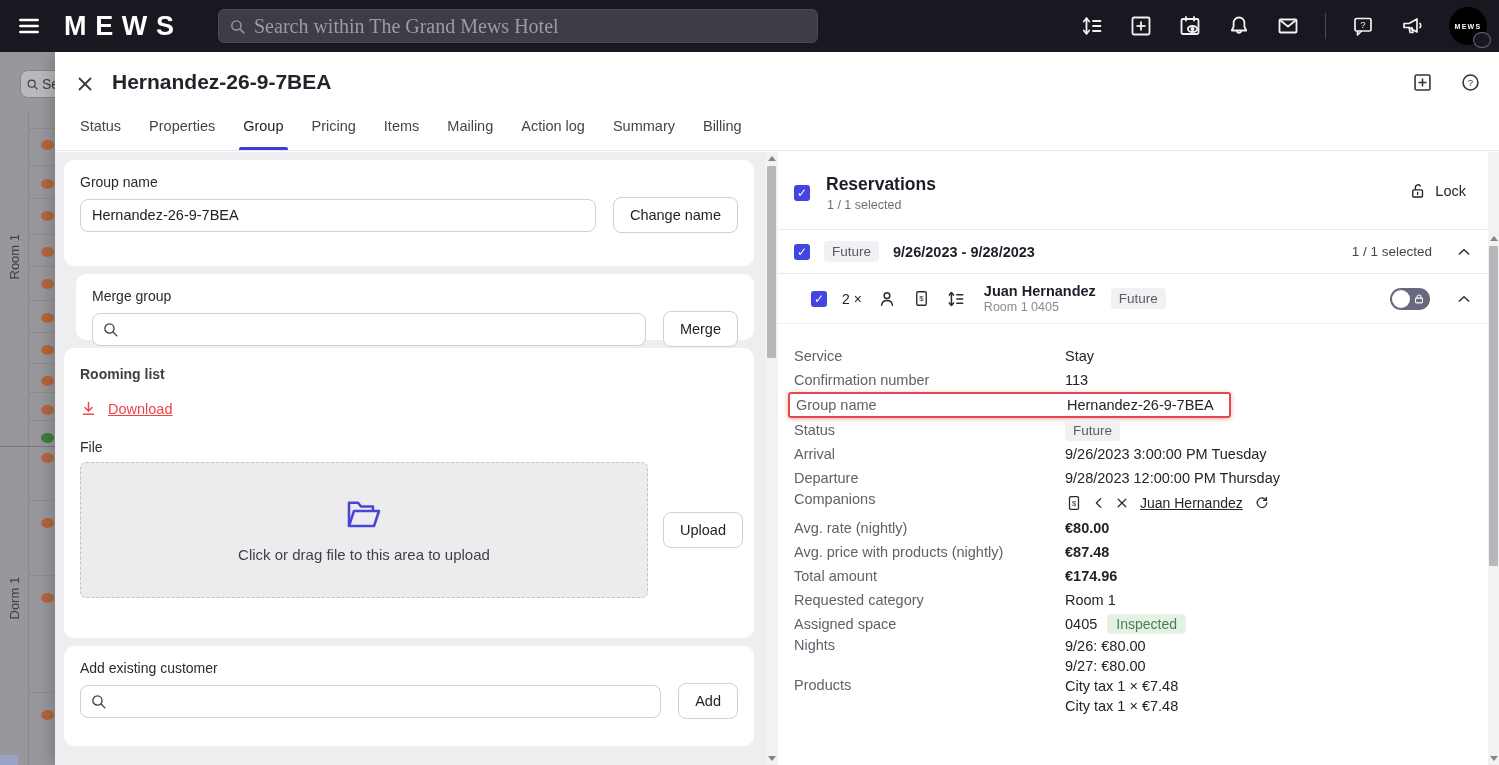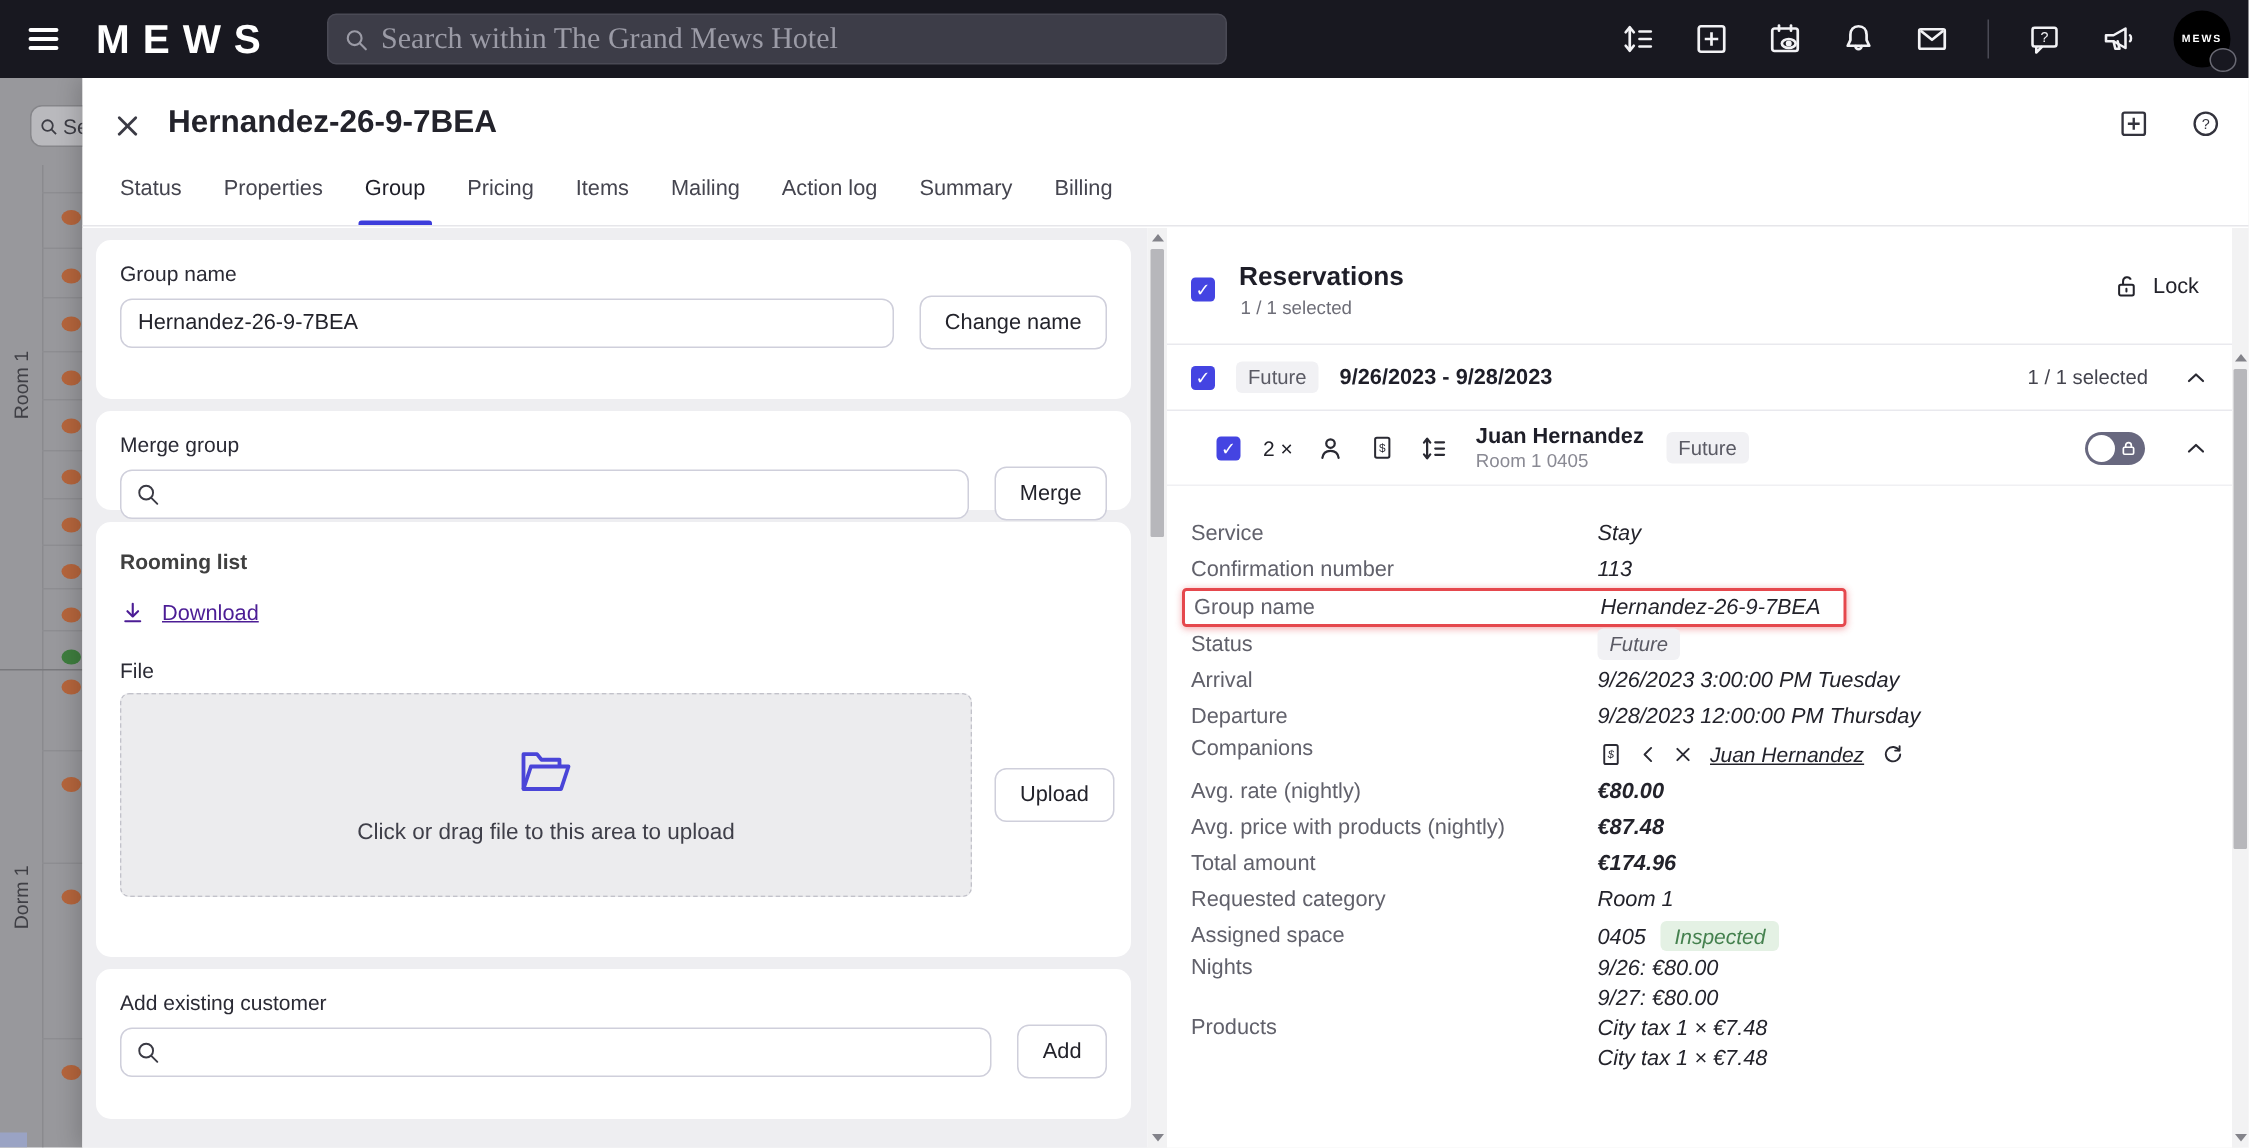--- a/index.html
+++ b/index.html
@@ -79,21 +79,21 @@
   .text-input { height:33px; border:1px solid #cfcfdb; border-radius:8px; padding:0 11px;
     font-size:14.5px; color:#23232b; outline:none; background:#fff;
     font-family:"Liberation Sans",sans-serif; }
   .search-wrap { position:relative; }
   .search-wrap .mag { position:absolute; left:10px; top:8px; color:#3a3a44; }
   .search-wrap input { padding-left:34px; width:100%; }
   .btn { height:36px; background:#fff; border:1px solid #cfcfdb; border-radius:8px;
     padding:0 16px; font-size:14.5px; color:#23232b; cursor:pointer; white-space:nowrap;
     font-family:"Liberation Sans",sans-serif; }
   .card-h2 { font-size:14px; font-weight:700; color:#404040; margin:4px 0 18px; }
-  .download-row { display:flex; align-items:center; gap:11px; color:#4c1d95; cursor:pointer;
+  .download-row { display:flex; align-items:center; gap:11px; color:#ef4444; cursor:pointer;
     margin-bottom:22px; width:max-content; }
   .download-row .dl-label { font-size:14.5px; font-weight:500; text-decoration:underline; }
   .dropzone-row { display:flex; align-items:center; gap:15px; }
   .dropzone { flex:0 0 568px; height:136px; background:#ececee; border:1px dashed #c2c2ca;
     border-radius:6px; display:flex; flex-direction:column; align-items:center;
     justify-content:center; gap:16px; cursor:pointer; }
   .dropzone-text { font-size:15px; color:#3f3f49; }
 
   
   .mid-scroll { width:13px; height:613px; background:#f2f2f3; position:relative; }
@@ -133,21 +133,21 @@
   .res-right { margin-left:auto; display:flex; align-items:center; gap:26px; }
   .toggle { width:40px; height:22px; border-radius:11px; background:#68687f; position:relative;
     cursor:pointer; display:flex; align-items:center; justify-content:flex-end; padding-right:5px; }
   .toggle .knob { position:absolute; left:2px; top:2px; width:18px; height:18px;
     background:#fff; border-radius:50%; }
 
   .details { padding:20px 16px 0; }
   .drow { display:grid; grid-template-columns:271px 1fr; min-height:24px; align-items:center;
     font-size:14.5px; }
   .dlabel { color:#61616b; }
-  .dvalue { color:#23232b;font-style:italic; }
+  .dvalue { color:#23232b; }
   .dvalue.bold { font-weight:700; }
   .drow.top { align-items:start; }
   .drow.top .dlabel { padding-top:1px; }
   .hl-row { width:443px; margin-left:-6px; padding-left:6px; border:2px solid #e5484d;
     border-radius:3px; box-shadow:0 1px 5px rgba(229,72,77,.45); min-height:26px; }
   .badge-green { background:#e4f1e4; color:#44804e; font-size:14px; border-radius:4px;
     padding:2px 9px; margin-left:10px; }
   .mini-icons { display:flex; align-items:center; gap:9px; height:26px; color:#2a2a33; }
   .guest-link { font-size:14px; color:#23232b; text-decoration:underline; margin:0 2px; cursor:pointer; }
   .vlines div { line-height:20px; }
@@ -326,21 +326,21 @@
     <div class="left-col">
 
       <div class="card" style="height:106px;">
         <div class="field-label">Group name</div>
         <div class="frow">
           <input class="text-input" style="width: 521px;" value="Hernandez-26-9-7BEA">
           <button class="btn">Change name</button>
         </div>
       </div>
 
-      <div class="card" style="height:66px;">
+      <div class="card" style="height:66px;margin-left:12px;">
         <div class="field-label">Merge group</div>
         <div class="frow">
           <div class="search-wrap" style="width:571px;">
             <span class="mag">
               <svg width="17" height="17" viewBox="0 0 24 24">
                   <circle cx="10.5" cy="10.5" r="6.5" fill="none" stroke="currentColor" stroke-width="1.8"></circle>
                   <line x1="15.6" y1="15.6" x2="21" y2="21" stroke="currentColor" stroke-width="1.8" stroke-linecap="round"></line>
                 </svg>
             </span>
             <input class="text-input" style="">

